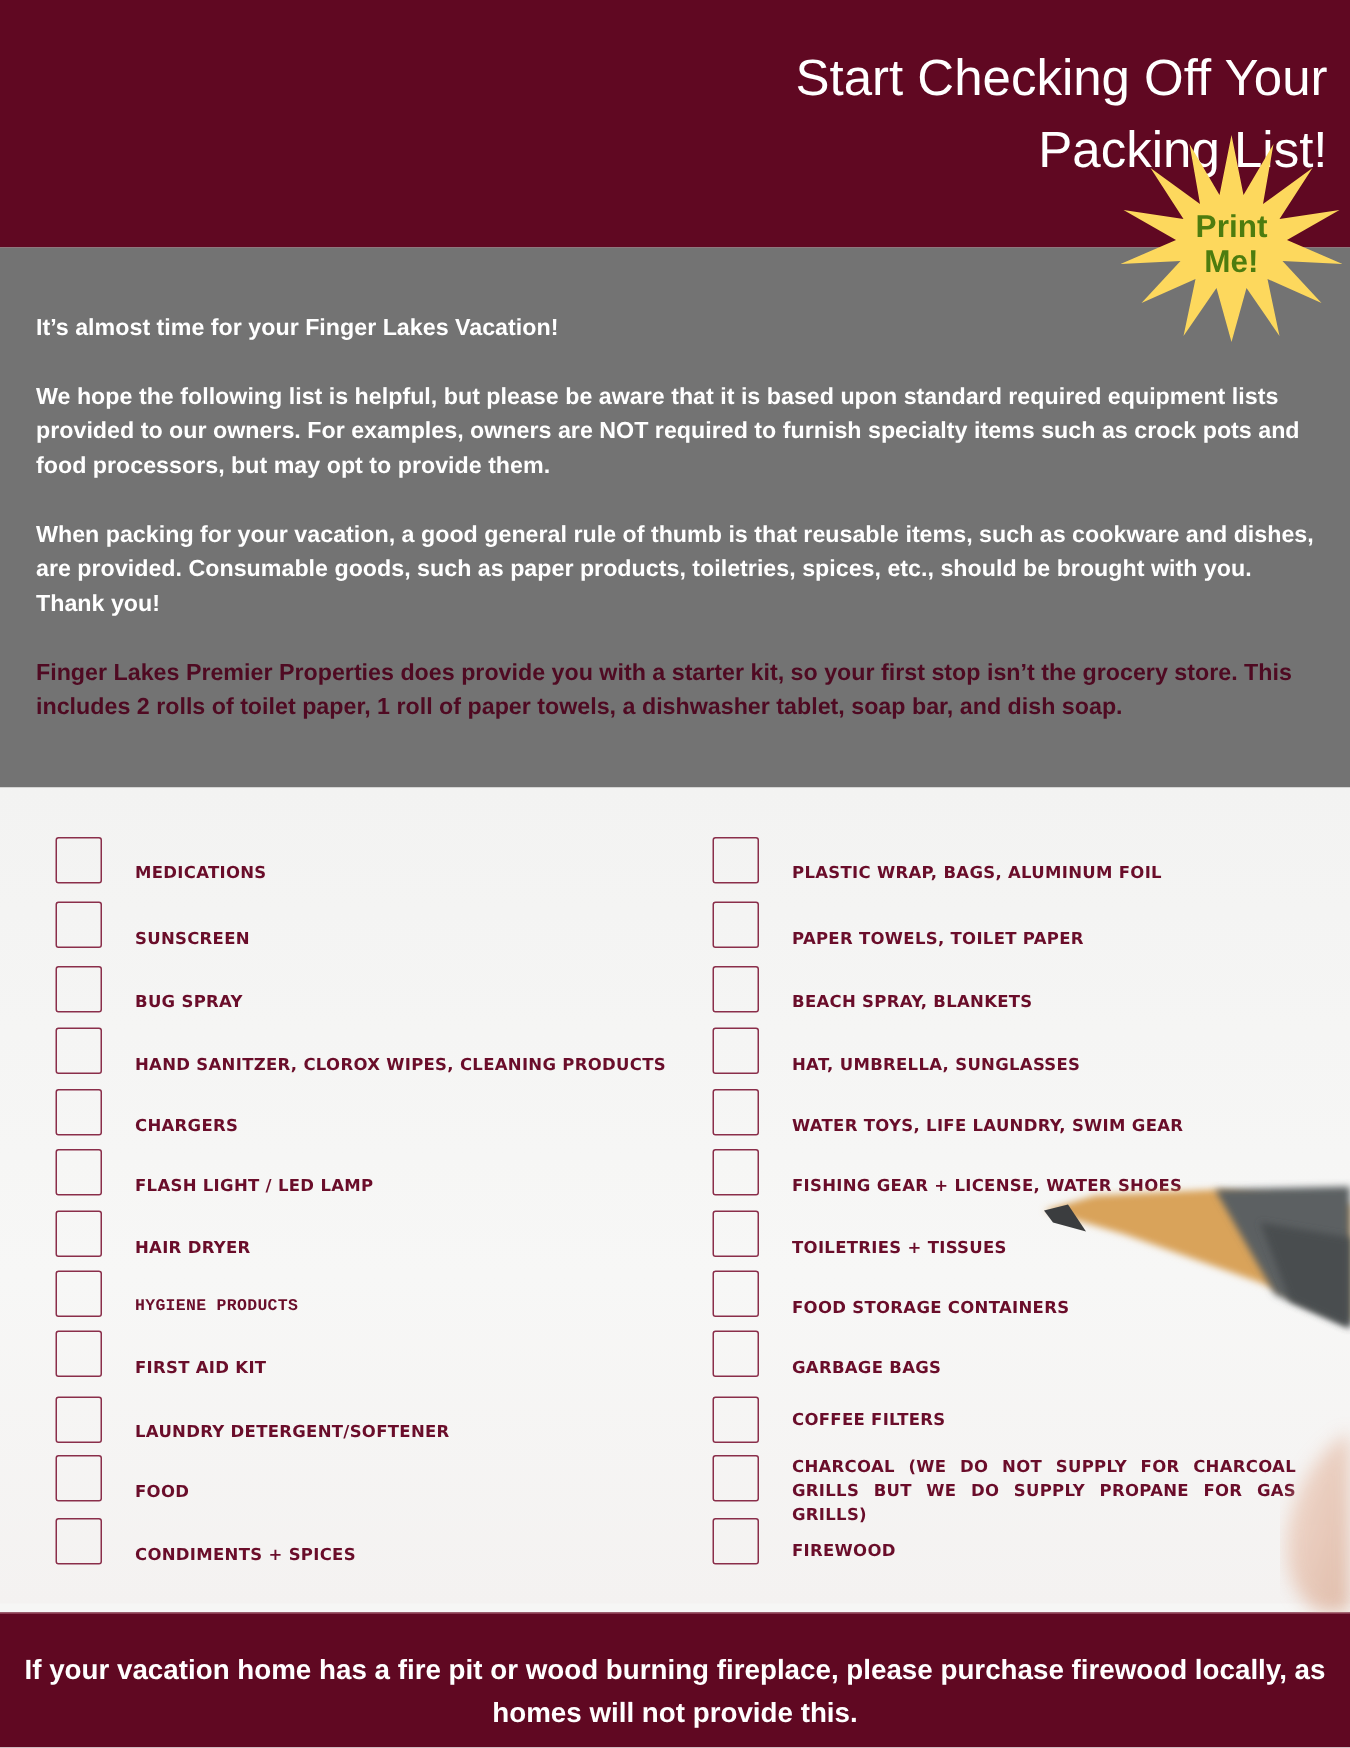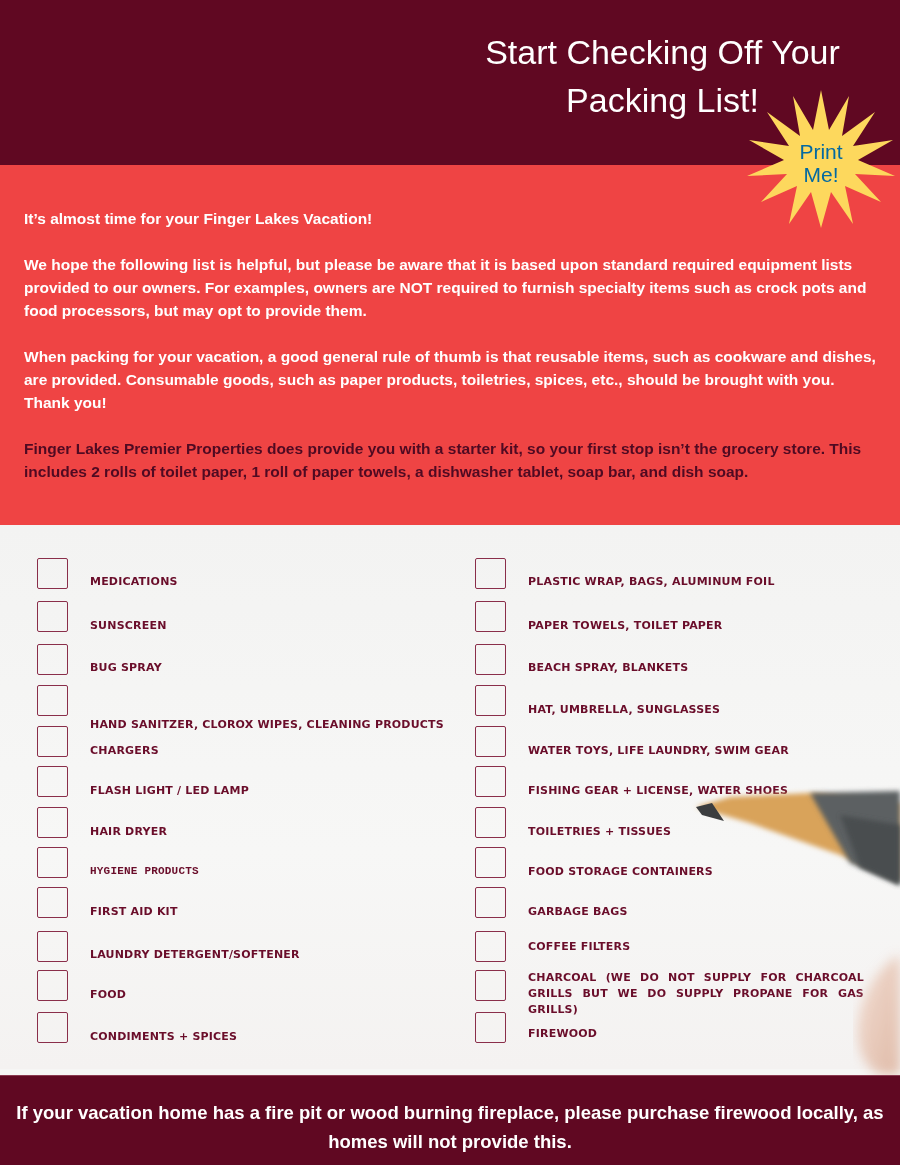--- a/index.html
+++ b/index.html
@@ -7,29 +7,29 @@
   body { position: relative; font-family: "Liberation Sans", sans-serif; }
 
   
   .header { position: absolute; left: 0; top: 0; width: 900px; height: 165px; background: #600822; }
   .logo { position: absolute; left: 16px; top: 25px; width: 410px; height: 125px; }
   .logo-boat { position: absolute; left: 0; top: 0; width: 105px; height: 118px; }
   .logo-line1 { position: absolute; left: 116px; top: 3px; color: #fff; font-family: "DejaVu Sans", sans-serif; font-size: 30px; letter-spacing: 0.5px; white-space: nowrap; transform: scaleX(0.92); transform-origin: left top; }
   .logo-line2 { position: absolute; left: 101px; top: 29px; color: #fff; font-family: "Liberation Serif", serif; font-size: 66px; letter-spacing: 1px; white-space: nowrap; line-height: 1; }
   .logo-line3 { position: absolute; left: 226px; top: 86px; color: #fff; font-family: "DejaVu Sans", sans-serif; font-size: 29px; white-space: nowrap; transform: scaleX(0.92); transform-origin: left top; letter-spacing: 0.5px; }
 
-  .headline { position: absolute; left: 440px; top: 28px; width: 445px; text-align: center; color: #fff; font-size: 34px; line-height: 48px; }
+  .headline { position: absolute; left: 440px; top: 28px; width: 445px; text-align: right; color: #fff; font-size: 34px; line-height: 48px; }
 
   
   .burst { position: absolute; left: 745px; top: 88px; width: 152px; height: 142px; z-index: 5; }
   .burst svg { position: absolute; left: 0; top: 0; }
-  .burst-label { position: absolute; left: 40px; top: 52px; width: 72px; text-align: center; color: #0369a1; font-weight: normal; font-size: 21px; line-height: 23px; }
-
-  
-  .intro { position: absolute; left: 0; top: 165px; width: 900px; height: 360px; background: #ef4444; }
+  .burst-label { position: absolute; left: 40px; top: 52px; width: 72px; text-align: center; color: #4d7c0f; font-weight: bold; font-size: 21px; line-height: 23px; }
+
+  
+  .intro { position: absolute; left: 0; top: 165px; width: 900px; height: 360px; background: #737373; }
   .intro-text { position: absolute; left: 24px; top: 42px; width: 860px; color: #fff; font-weight: bold; font-size: 15.5px; line-height: 23px; }
   .intro-text p { margin-bottom: 23px; }
   .intro-text p.dark { color: #4f0a22; }
 
   
   .checklist { position: absolute; left: 0; top: 525px; width: 900px; height: 544px; background: linear-gradient(180deg,#f3f3f2 0%, #f7f7f6 60%, #f4f2f1 100%); overflow: hidden; }
   .check-item { position: absolute; }
   .check-box { position: absolute; width: 31px; height: 31px; border: 1.5px solid #8a2e4a; border-radius: 2px; background: transparent; }
   .check-label { position: absolute; color: #6a0d2a; font-family: "DejaVu Sans", sans-serif; font-weight: bold; font-size: 11px; letter-spacing: 0.2px; white-space: nowrap; }
   .check-label.wrap { white-space: normal; text-align: justify; text-align-last: left; line-height: 16px; width: 336px; }
@@ -81,21 +81,21 @@
   <div class="check-item" style="left:37px;top:76px;">
     <div class="check-box" style="left:0;top:0;"></div>
     <div class="check-label" style="left:53px;top:18px;">SUNSCREEN</div>
   </div>
   <div class="check-item" style="left:37px;top:119px;">
     <div class="check-box" style="left:0;top:0;"></div>
     <div class="check-label" style="left:53px;top:17px;">BUG SPRAY</div>
   </div>
   <div class="check-item" style="left:37px;top:160px;">
     <div class="check-box" style="left:0;top:0;"></div>
-    <div class="check-label" style="left:53px;top:18px;margin-top:15px;">HAND SANITZER, CLOROX WIPES, CLEANING PRODUCTS</div>
+    <div class="check-label" style="left:53px;top:18px;">HAND SANITZER, CLOROX WIPES, CLEANING PRODUCTS</div>
   </div>
   <div class="check-item" style="left:37px;top:201px;">
     <div class="check-box" style="left:0;top:0;"></div>
     <div class="check-label" style="left:53px;top:18px;text-align:right;">CHARGERS</div>
   </div>
   <div class="check-item" style="left:37px;top:241px;">
     <div class="check-box" style="left:0;top:0;"></div>
     <div class="check-label" style="left:53px;top:18px;">FLASH LIGHT / LED LAMP</div>
   </div>
   <div class="check-item" style="left:37px;top:282px;">

